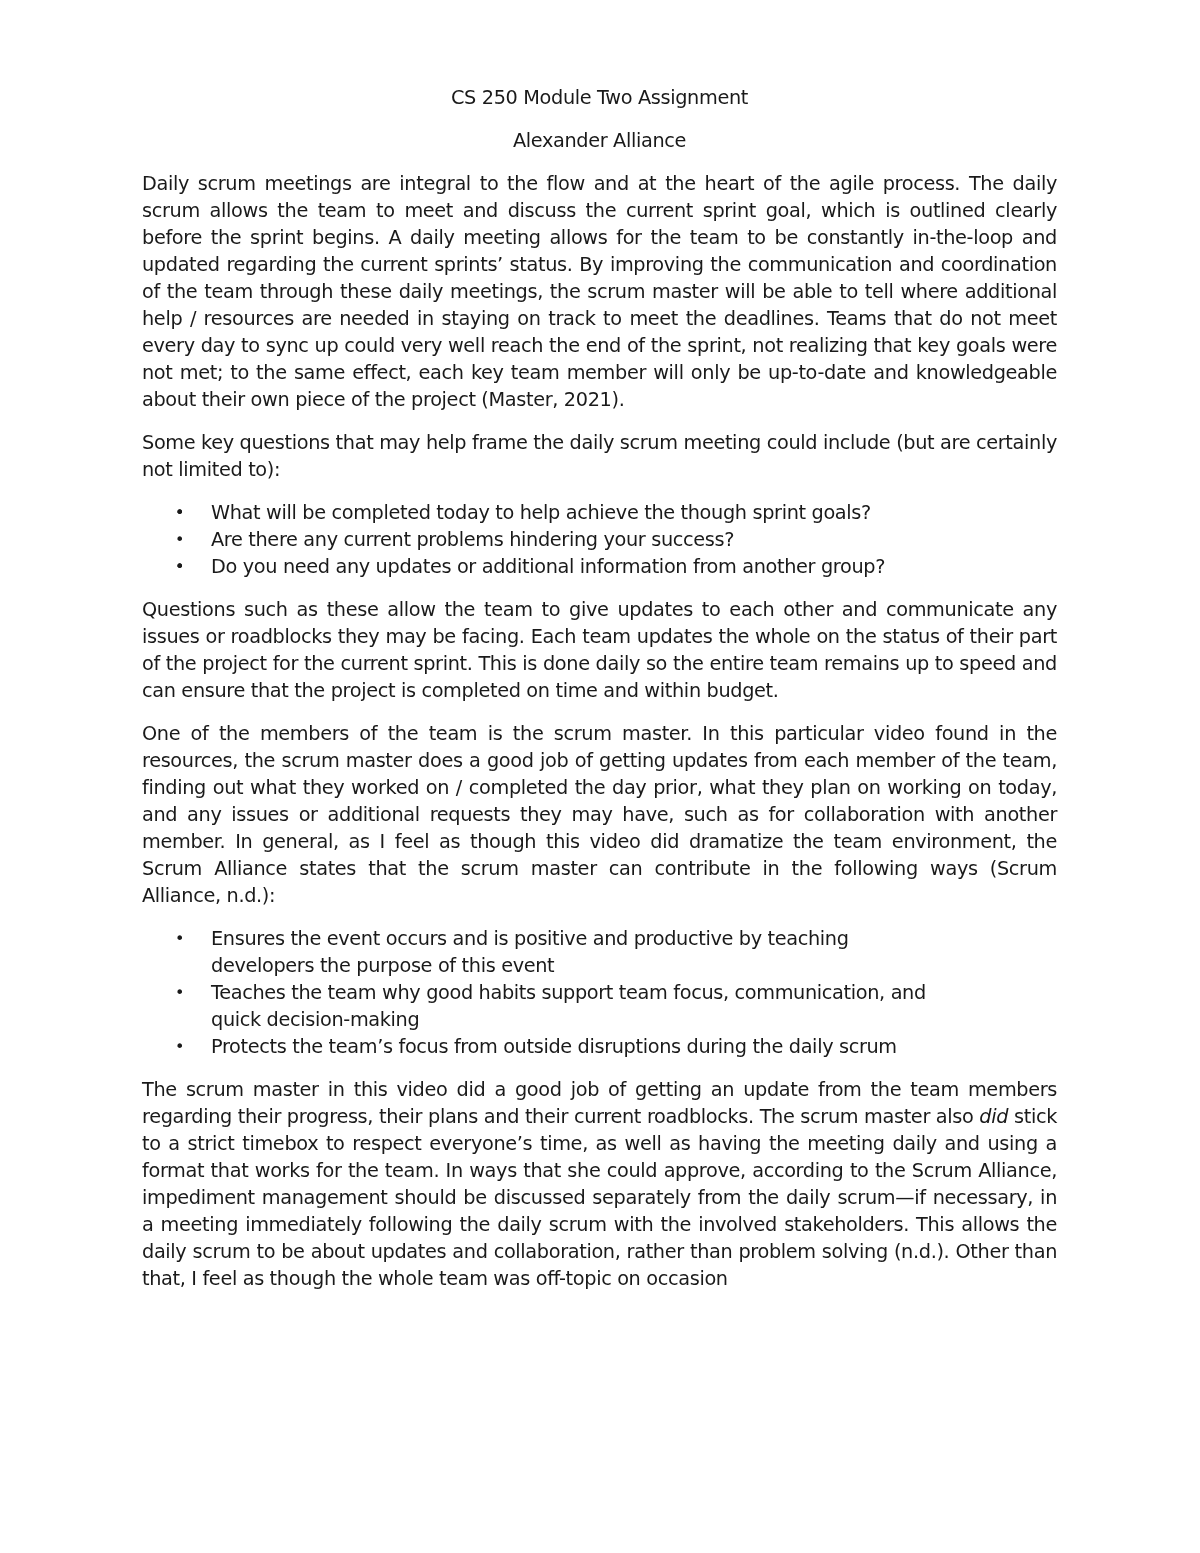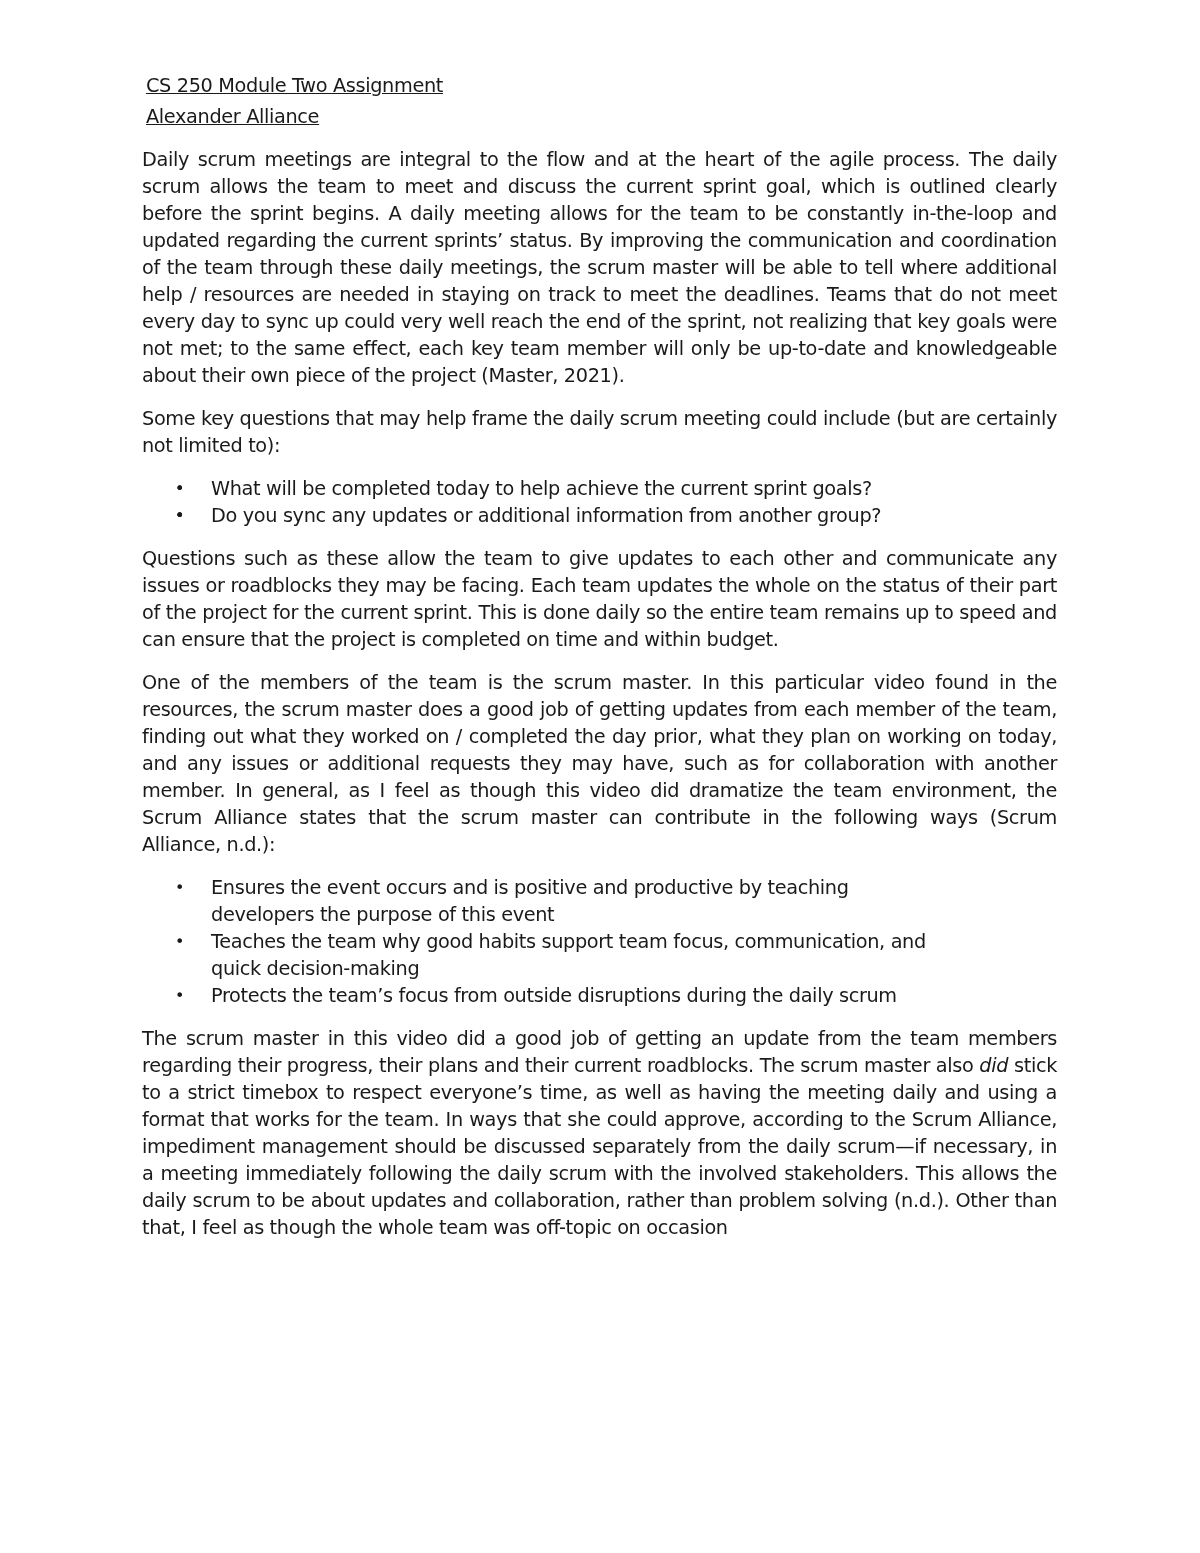--- a/index.html
+++ b/index.html
@@ -3,21 +3,21 @@
 <meta charset="utf-8">
 <style>
   html, body { margin: 0; padding: 0; background: #ffffff; }
   body { width: 1200px; height: 1553px; position: relative; overflow: hidden; }
   .page {
     position: absolute; left: 142px; top: 68px; width: 915px;
     font-family: "DejaVu Sans", sans-serif;
     font-size: 19.3px; line-height: 27px; color: #1a1a1a;
     letter-spacing: -0.35px;
   }
-  .title, .author { text-align: left; margin: 4px; text-decoration: underline; }
+  .title, .author { text-align: center; margin: 16px; }
   .title { line-height: 27px; }
   .author { line-height: 27px; margin-bottom: 16px; }
   p.body { margin: 0 0 16px 0; text-align: justify; }
   ul.bullets { list-style: none; margin: 0 0 16px 0; padding: 0; }
   ul.bullets li { position: relative; padding-left: 69px; padding-right: 100px; }
   ul.bullets li .bullet {
     position: absolute; left: 33px; top: 0; font-size: 16px;
   }
   ul.bullets.q li { margin: 0; }
   em { font-style: italic; }
@@ -28,24 +28,24 @@
 <div class="page">
   <div class="title">CS 250 Module Two Assignment</div>
   <div class="author">Alexander Alliance</div>
 
   <p class="body">Daily scrum meetings are integral to the flow and at the heart of the agile process. The daily scrum allows the team to meet and discuss the current sprint goal, which is outlined clearly before the sprint begins.  A daily meeting allows for the team to be constantly in-the-loop and updated regarding the current sprints’ status. By improving the communication and coordination of the team through these daily meetings, the scrum master will be able to tell where additional help / resources are needed in staying on track to meet the deadlines.  Teams that do not meet every day to sync up could very well reach the end of the sprint, not realizing that key goals were not met; to the same effect, each key team member will only be up-to-date and knowledgeable about their own piece of the project (Master, 2021).</p>
 
   <p class="body">Some key questions that may help frame the daily scrum meeting could include (but are certainly not limited to):</p>
 
   <ul class="bullets q">
     <li><span class="bullet">•</span></li>
-    <li><span class="bullet">•</span><span>What will be completed today to help achieve the current sprint goals?</span></li>
+    <li><span class="bullet">•</span><span>What will be completed today to help achieve the though sprint goals?</span></li>
+    <li><span class="bullet">•</span><span>Are there any current problems hindering your success?</span></li>
     <li><span class="bullet">•</span></li>
-    <li><span class="bullet">•</span></li>
-    <li><span class="bullet">•</span><span>Do you sync any updates or additional information from another group?</span></li>
+    <li><span class="bullet">•</span><span>Do you need any updates or additional information from another group?</span></li>
   </ul>
 
   <p class="body">Questions such as these allow the team to give updates to each other and communicate any issues or roadblocks they may be facing. Each team updates the whole on the status of their part of the project for the current sprint.  This is done daily so the entire team remains up to speed and can ensure that the project is completed on time and within budget.</p>
 
   <p class="body">One of the members of the team is the scrum master.  In this particular video found in the resources, the scrum master does a good job of getting updates from each member of the team, finding out what they worked on / completed the day prior, what they plan on working on today, and any issues or additional requests they may have, such as for collaboration with another member. In general, as I feel as though this video did dramatize the team environment, the Scrum Alliance states that the scrum master can contribute in the following ways (Scrum Alliance, n.d.):</p>
 
   <ul class="bullets">
     <li><span class="bullet">•</span><span>Ensures the event occurs and is positive and productive by teaching developers the purpose of this event</span></li>
     <li><span class="bullet">•</span><span>Teaches the team why good habits support team focus, communication, and quick decision-making</span></li>
     <li><span class="bullet">•</span><span>Protects the team’s focus from outside disruptions during the daily scrum</span></li>

